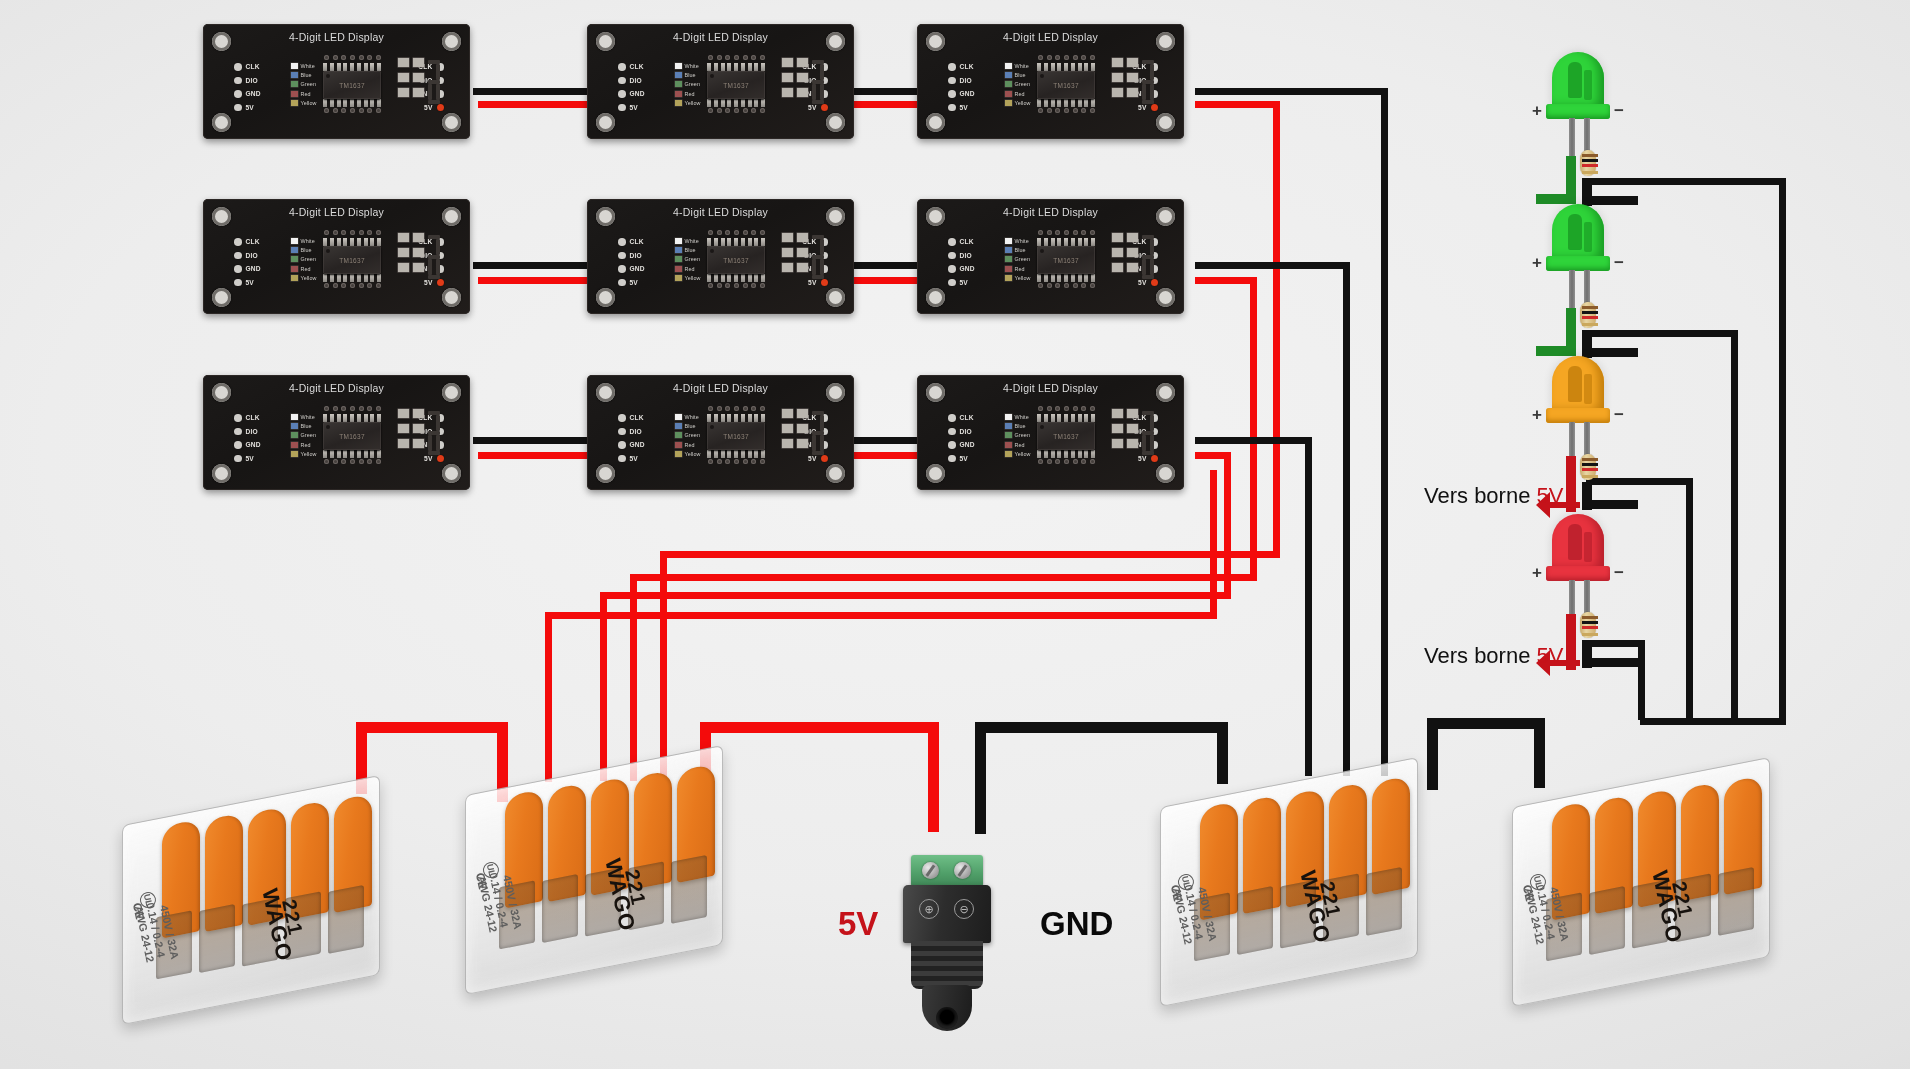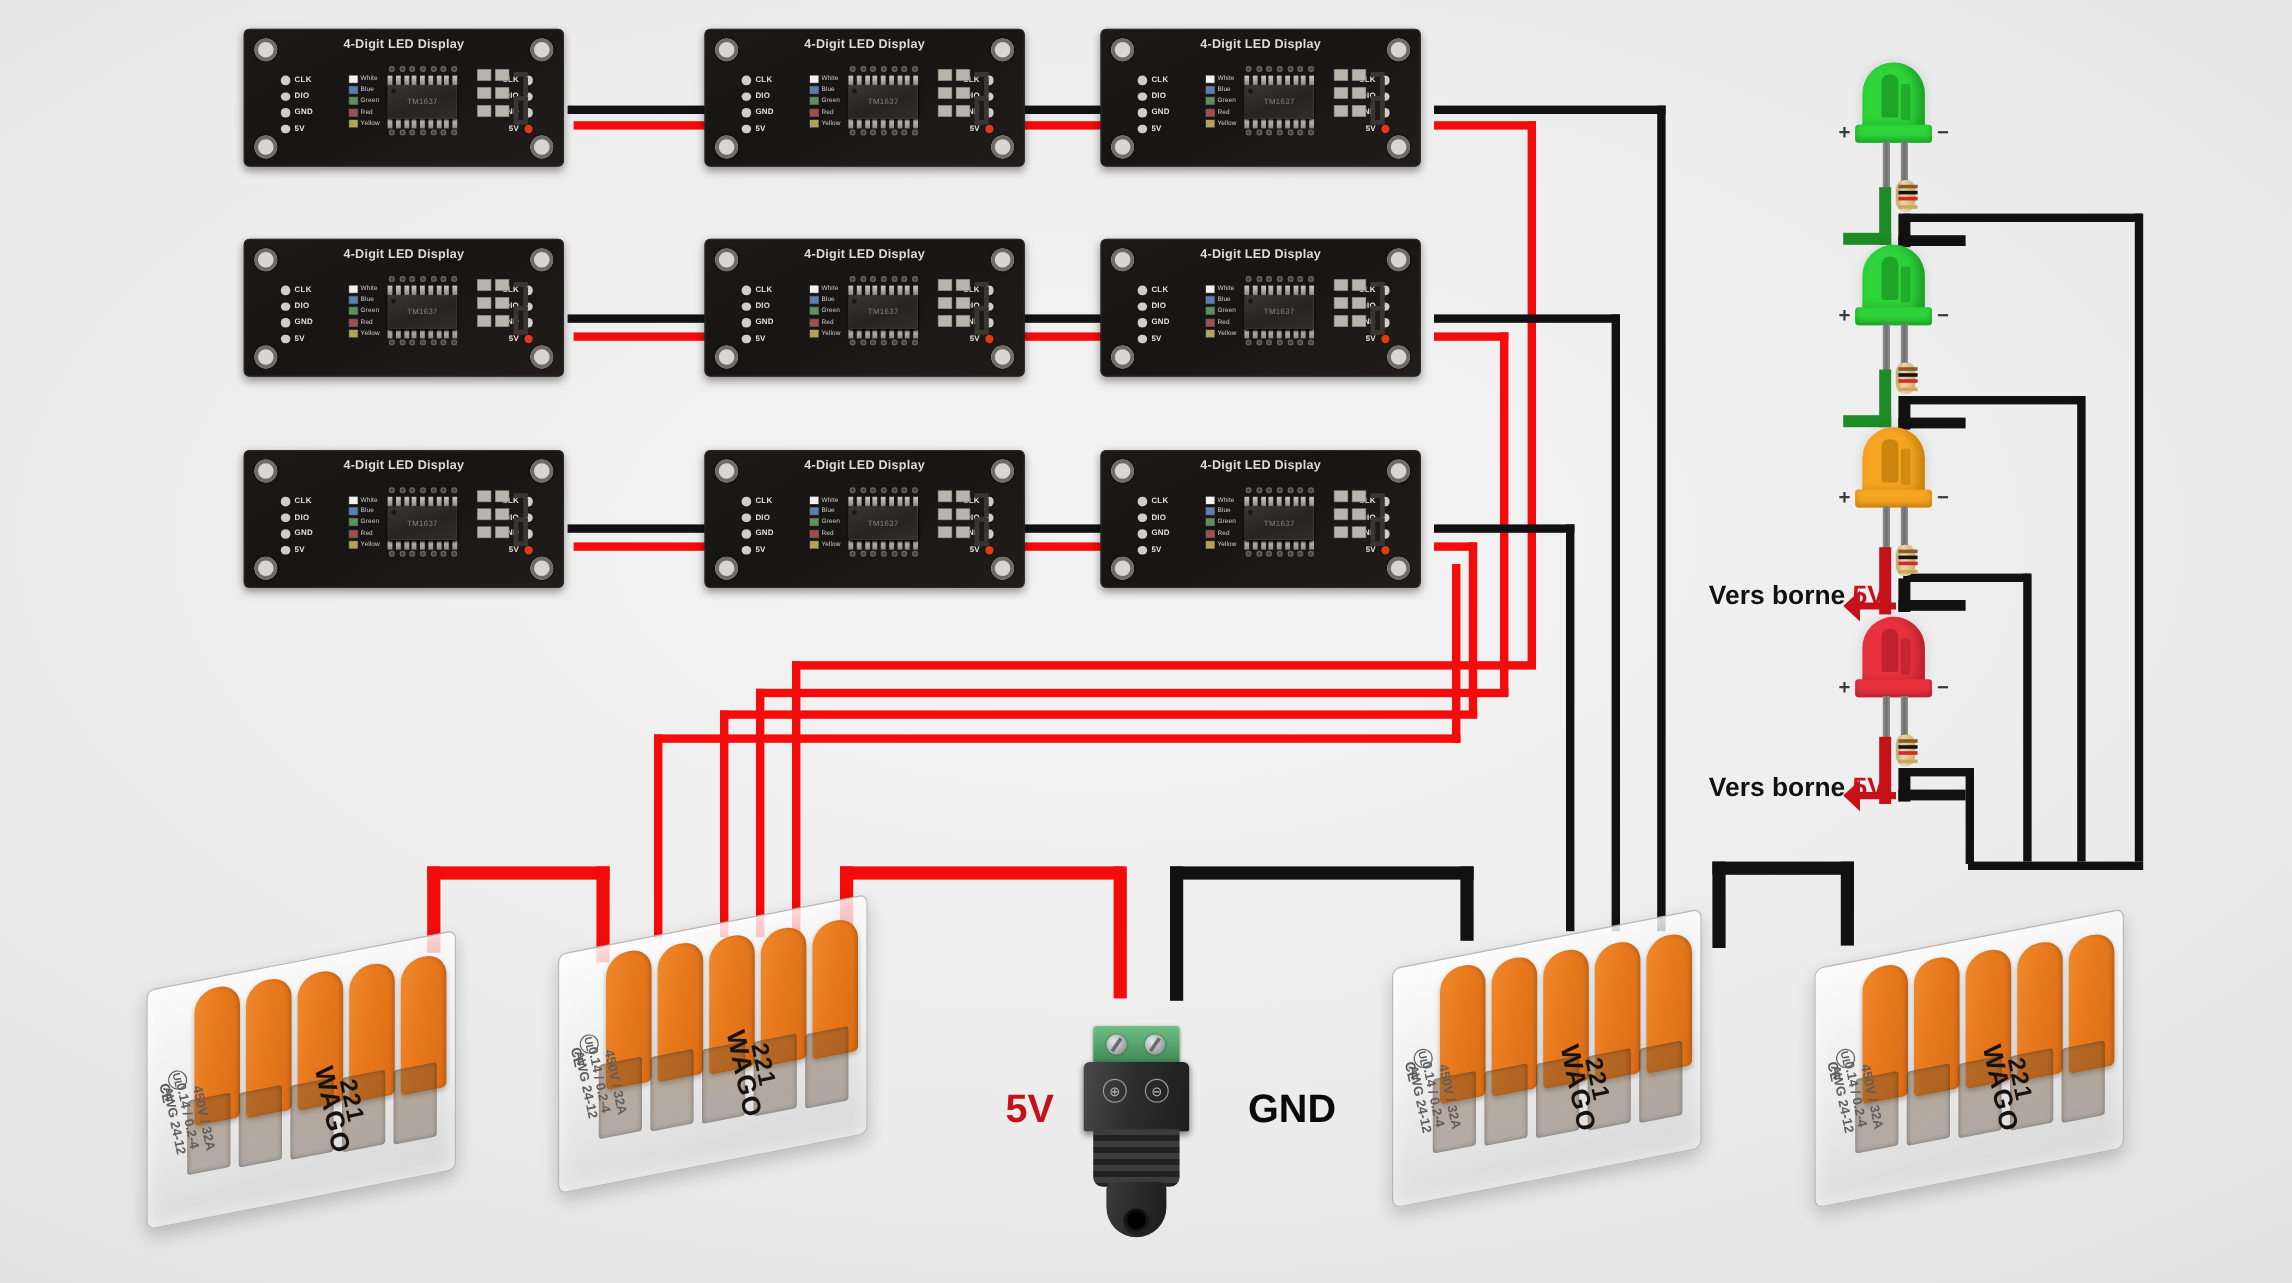--- a/index.html
+++ b/index.html
@@ -21,21 +21,21 @@
 
   
   .mod {
     position:absolute; width:267px; height:115px;
     background: linear-gradient(152deg,#1c1a19 0%,#171514 45%,#211d1b 100%);
     border-radius:5px;
     box-shadow: 0 3px 7px rgba(0,0,0,.40), inset 0 0 0 1px #2c2725;
   }
   .mod-title {
     position:absolute; top:7px; left:0; right:0; text-align:center;
-    color:#dcdcdc; font-size:10.5px; letter-spacing:.2px; white-space:nowrap;font-weight:bold;
+    color:#dcdcdc; font-size:10.5px; letter-spacing:.2px; white-space:nowrap;
   }
   .mhole {
     position:absolute; width:19px; height:19px; border-radius:50%;
     background:#d8d6d2; box-shadow: inset 0 0 0 3px #6f6c68, 0 0 2px #000;
   }
   .mhole.tl { left:9px;  top:8px; }
   .mhole.bl { left:9px;  bottom:7px; }
   .mhole.tr { right:9px; top:8px; }
   .mhole.br { right:9px; bottom:7px; }
 
@@ -201,21 +201,21 @@
   .jack-hole {
     position:absolute; left:41px; top:152px; width:22px; height:22px; border-radius:50%;
     background: radial-gradient(circle at 50% 45%, #000 40%, #3a3a3a 72%, #9a9a9a 100%);
     box-shadow: inset 0 0 4px #000;
   }
 
   
   .lab { position:absolute; font-weight:bold; white-space:nowrap; }
   .lab-5v   { color:#c5121a; font-size:33px; }
   .lab-gnd  { color:#0a0a0a; font-size:33px; }
-  .vers { position:absolute; font-size:22px; font-weight:bold; color:#111; white-space:nowrap; }
+  .vers { position:absolute; font-size:22px; font-weight:normal; color:#111; white-space:nowrap; }
   .vers .v5 { color:#c5121a; }
   .arrow { position:absolute; }
 </style>
 </head>
 <body>
 
 <div id="stage">
 
   <div class="wire red h" style="left:478px;top:101px;width:115px;"></div>
   <div class="wire red h" style="left:847px;top:101px;width:116px;"></div>

